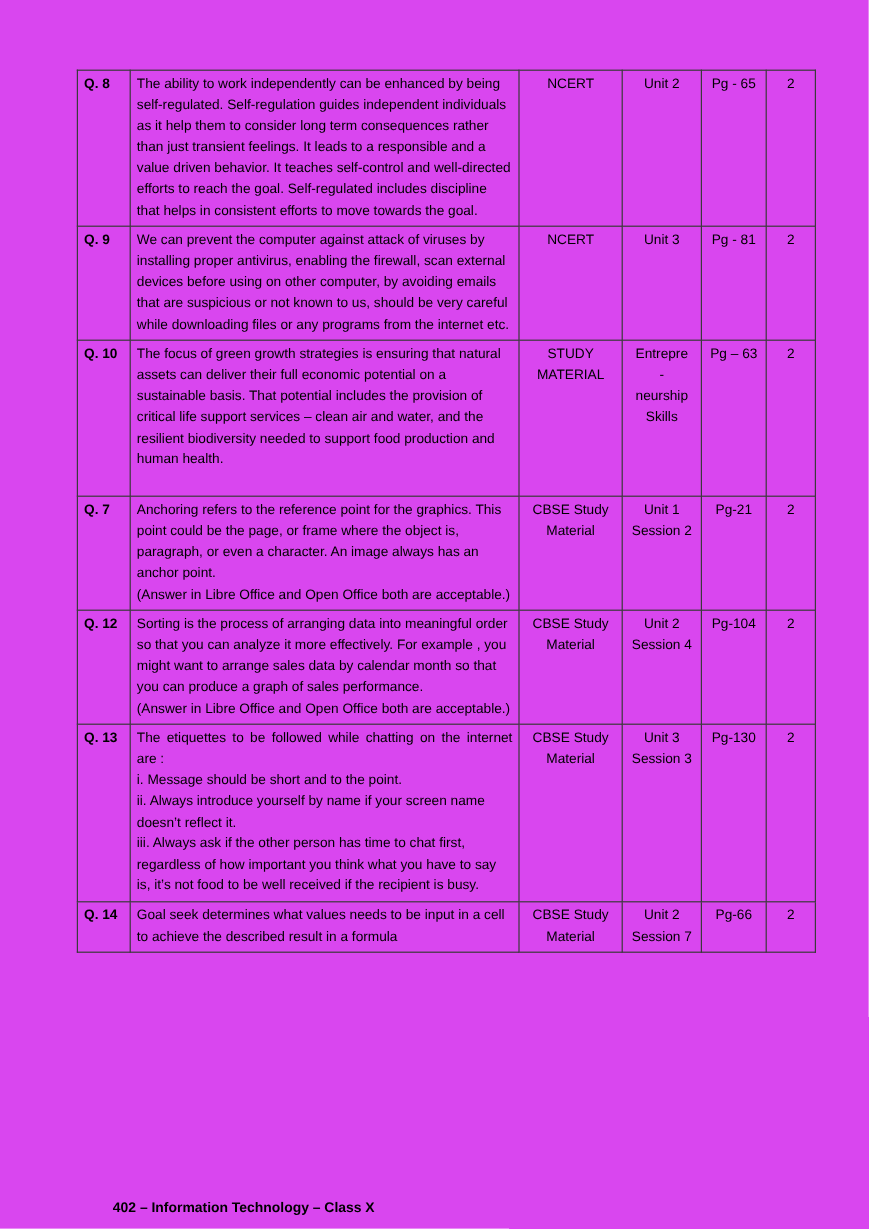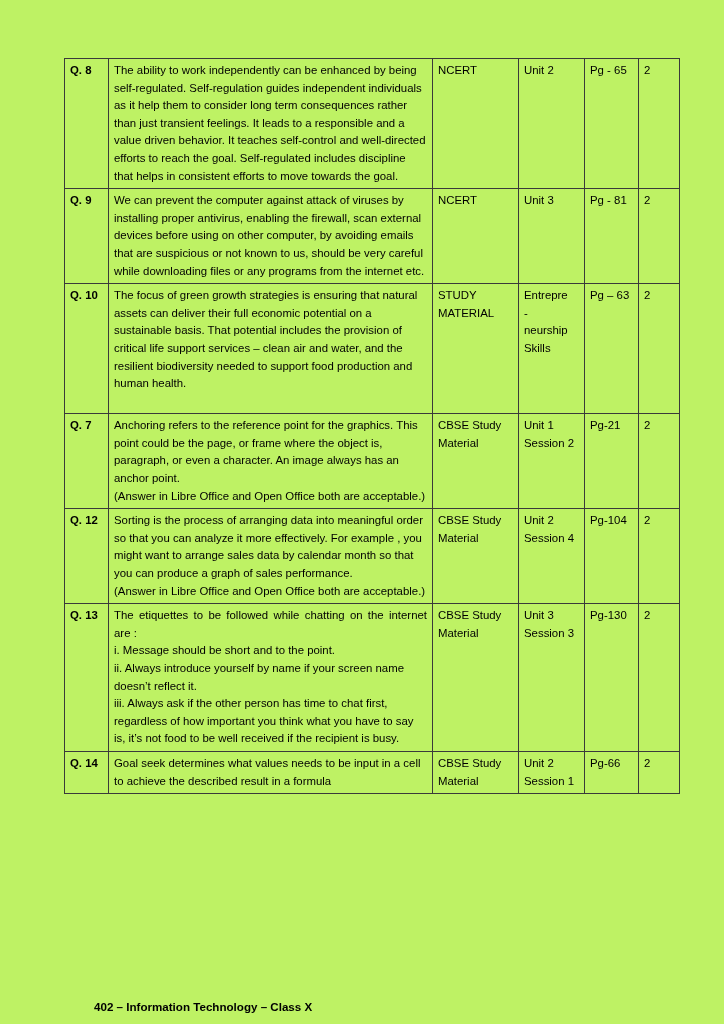--- a/index.html
+++ b/index.html
@@ -13,21 +13,21 @@
     position: relative;
     font-family: "Liberation Sans", sans-serif;
     color: #000000;
     overflow: hidden;
   }
   .page {
     position: absolute;
     left: 0; top: 0;
     width: 724px;
     height: 1024px;
-    background: #bef264;
+    background: #d946ef;
   }
   table.answer-table {
     position: absolute;
     left: 64px;
     top: 58px;
     width: 615px;
     border-collapse: collapse;
     table-layout: fixed;
   }
   table.answer-table td {
@@ -47,20 +47,21 @@
 
   td.qno {
     font-weight: bold;
     text-align: left;
     padding-left: 6px;
   }
   td.answer {
     text-align: left;
   }
   td.centered {
+    text-align: center;
     padding-left: 2px;
     padding-right: 2px;
   }
   td.section-head {
     font-weight: bold;
     font-size: 11.4px;
     text-align: left;
     padding: 2px 5px 2px 6px;
     line-height: 17px;
   }
@@ -218,21 +219,21 @@
       <tr>
         <td class="qno">Q. 14</td>
         <td class="answer">
           <div class="ans-body">
               <p>Goal seek determines what values needs to be input in a cell to achieve the described result in a formula</p>
             </div>
         </td>
         <td class="centered">CBSE Study Material</td>
         <td class="centered">
           <span>Unit 2</span><br>
-          <span>Session 1</span>
+          <span>Session 7</span>
         </td>
         <td class="centered">Pg-66</td>
         <td class="centered">2</td>
       </tr>
 
     </tbody>
   </table>
 
   <div class="footer">
     <span class="footer-left">402 – Information Technology – Class X</span>

